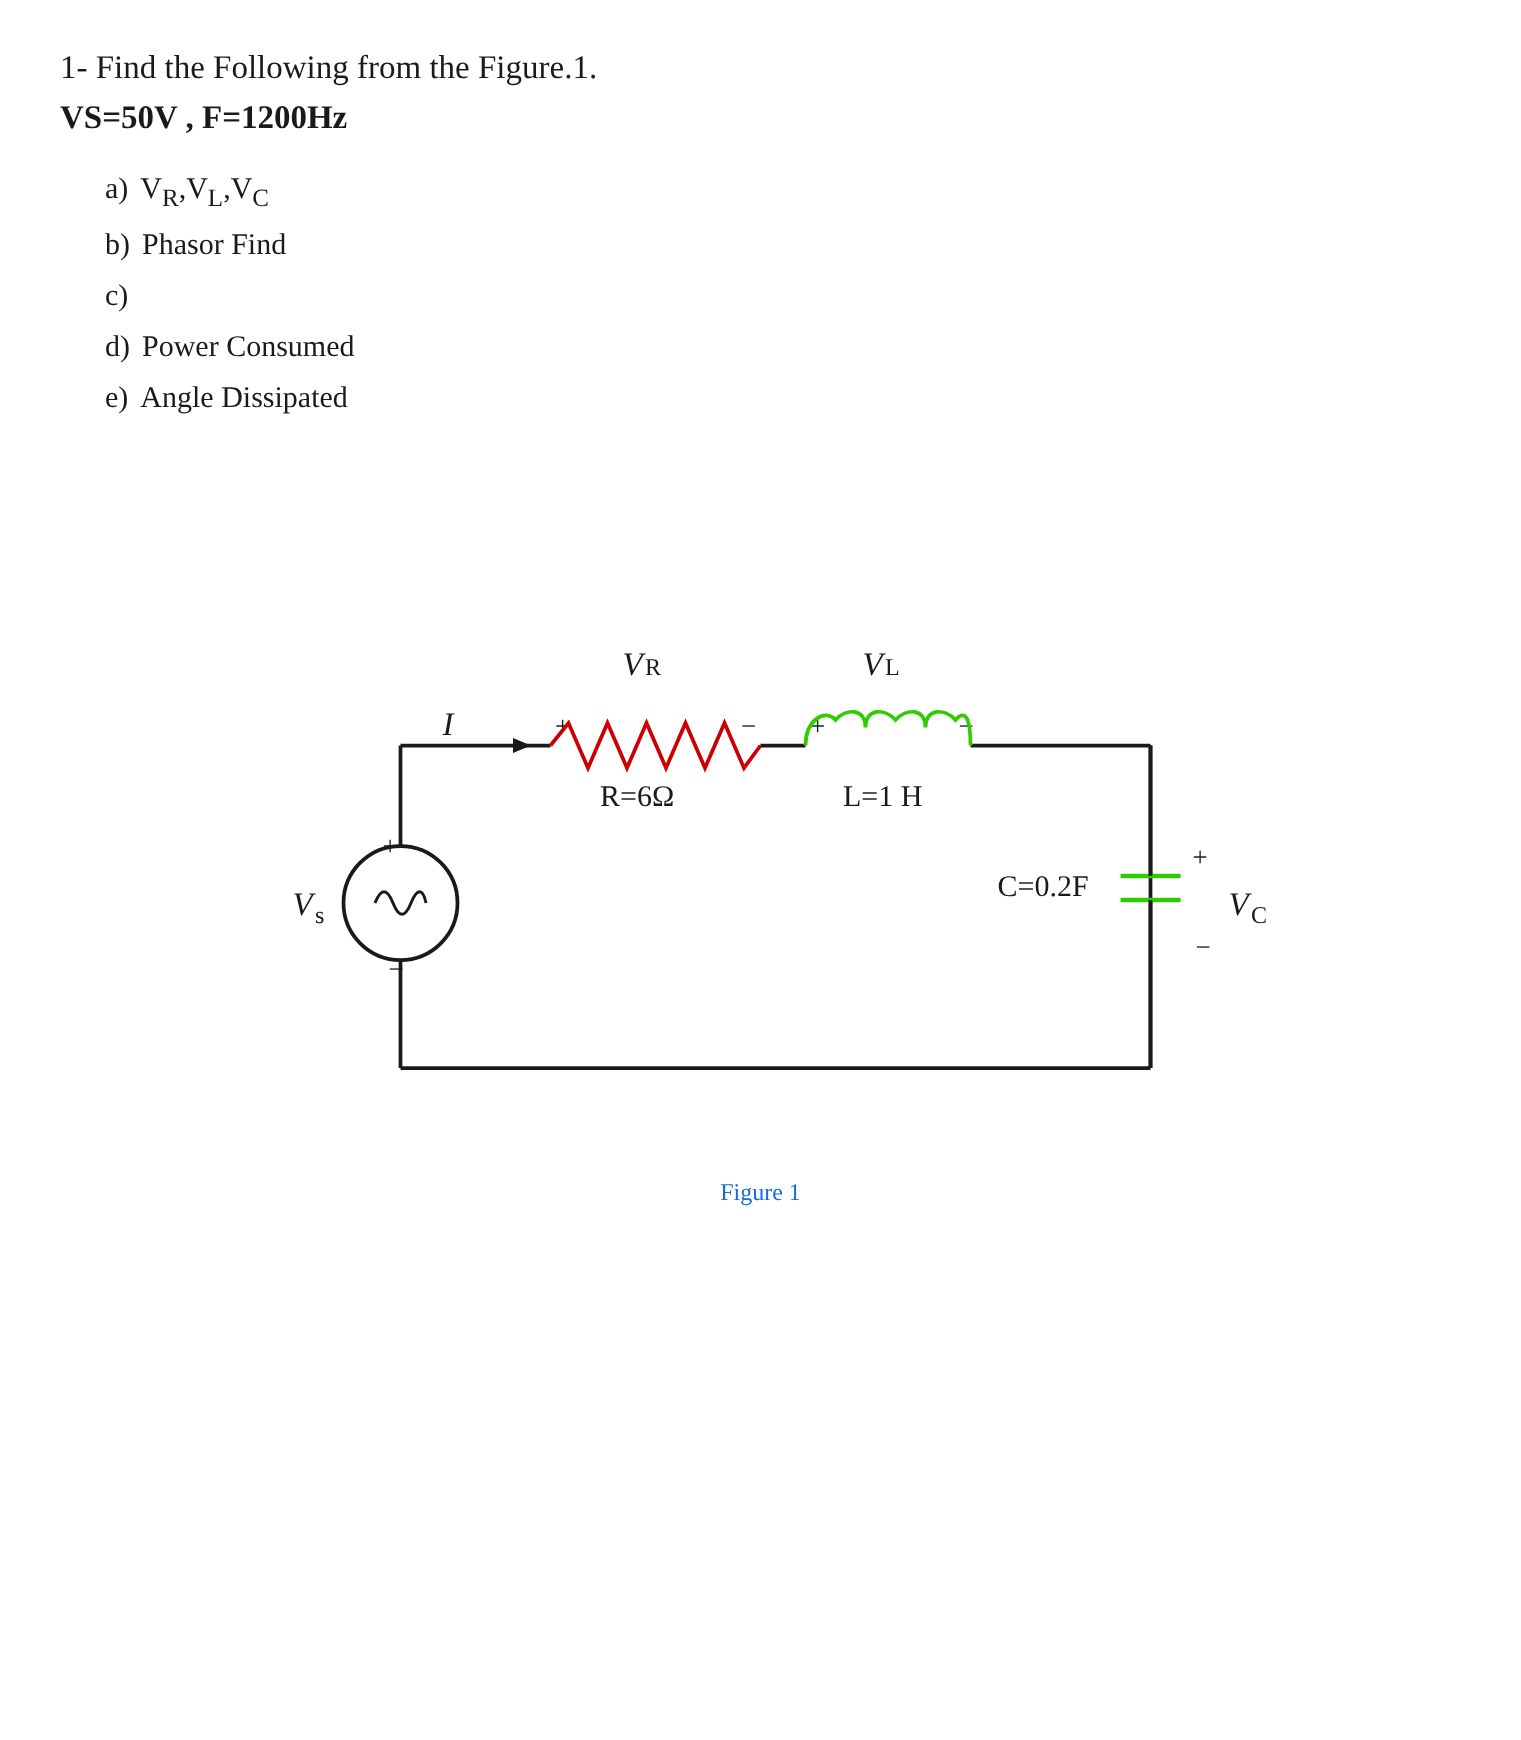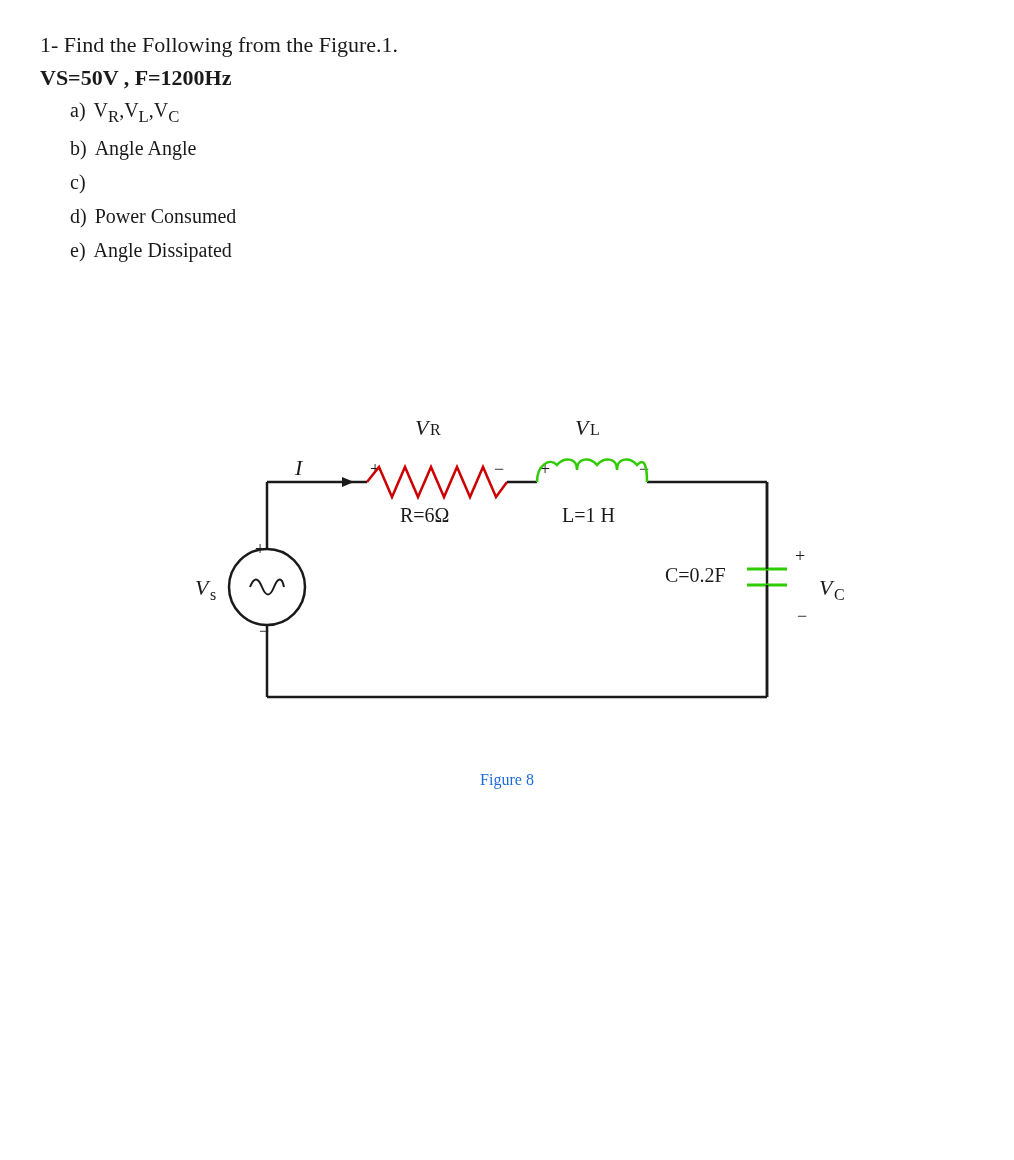--- a/index.html
+++ b/index.html
@@ -15,21 +15,21 @@
     .problem-header {
       font-size: 22px;
       font-weight: normal;
       margin-bottom: 4px;
       line-height: 1.4;
     }
 
     .problem-subheader {
       font-size: 22px;
       font-weight: bold;
-      margin-bottom: 2px;
+      margin-bottom: 18px;
     }
 
     .problem-list {
       list-style: none;
       margin-left: 30px;
       font-size: 20px;
       line-height: 1.7;
     }
 
     .problem-list li {
@@ -74,21 +74,21 @@
   </div>
   <div class="problem-subheader">VS=50V , F=1200Hz</div>
 
   <ul class="problem-list">
     <li>
       <span class="list-label">a)</span>
       <span>V<sub>R</sub>,V<sub>L</sub>,V<sub>C</sub></span>
     </li>
     <li>
       <span class="list-label">b)</span>
-      <span>Angle Angle</span>
+      <span>Phasor Find</span>
     </li>
     <li>
       <span class="list-label">c)</span>
     </li>
     <li>
       <span class="list-label">d)</span>
       <span>Power Consumed</span>
     </li>
     <li>
       <span class="list-label">e)</span>
@@ -164,15 +164,15 @@
 
       <text x="648" y="235" font-family="Times New Roman" font-size="18" fill="#1a1a1a">+</text>
 
       <text x="650" y="295" font-family="Times New Roman" font-size="18" fill="#1a1a1a">−</text>
 
       <text x="672" y="268" font-family="Times New Roman" font-style="italic" font-size="22" fill="#1a1a1a">V</text>
       <text x="687" y="273" font-family="Times New Roman" font-size="16" fill="#1a1a1a">C</text>
 
     </svg>
 
-    <div class="figure-caption">Figure 8</div>
+    <div class="figure-caption">Figure 1</div>
   </div>
 </div>
 
 </body></html>

